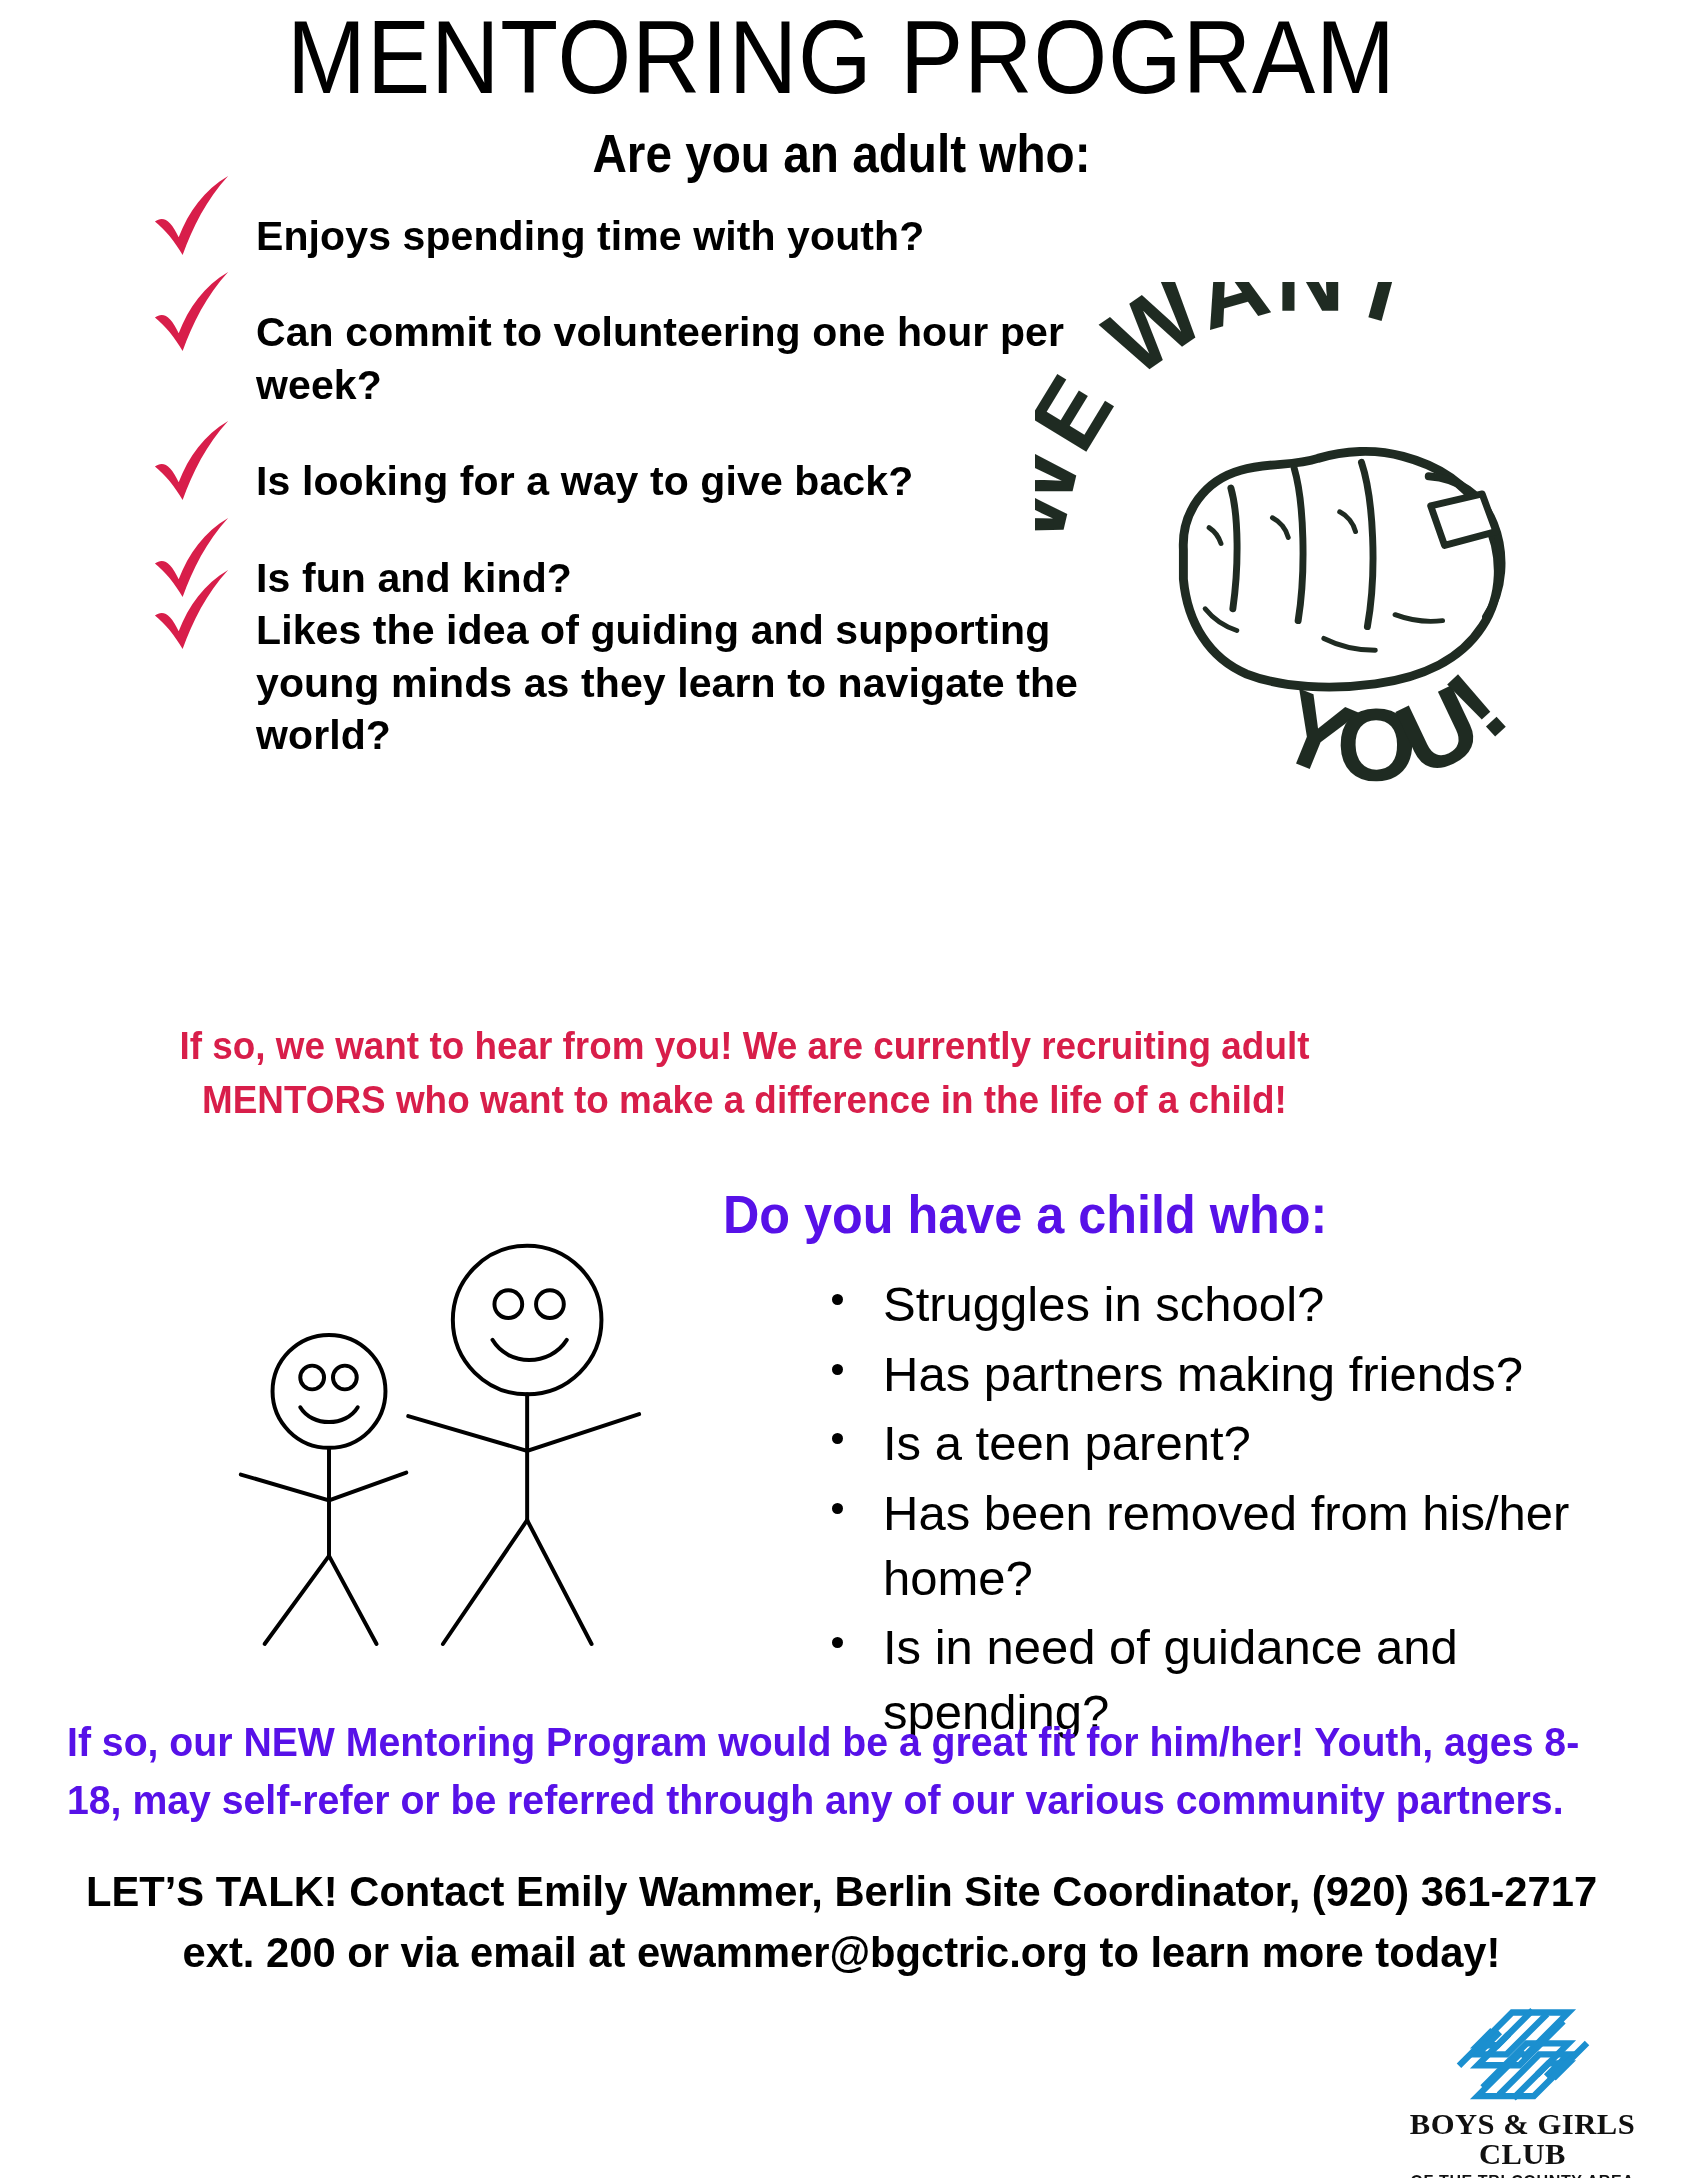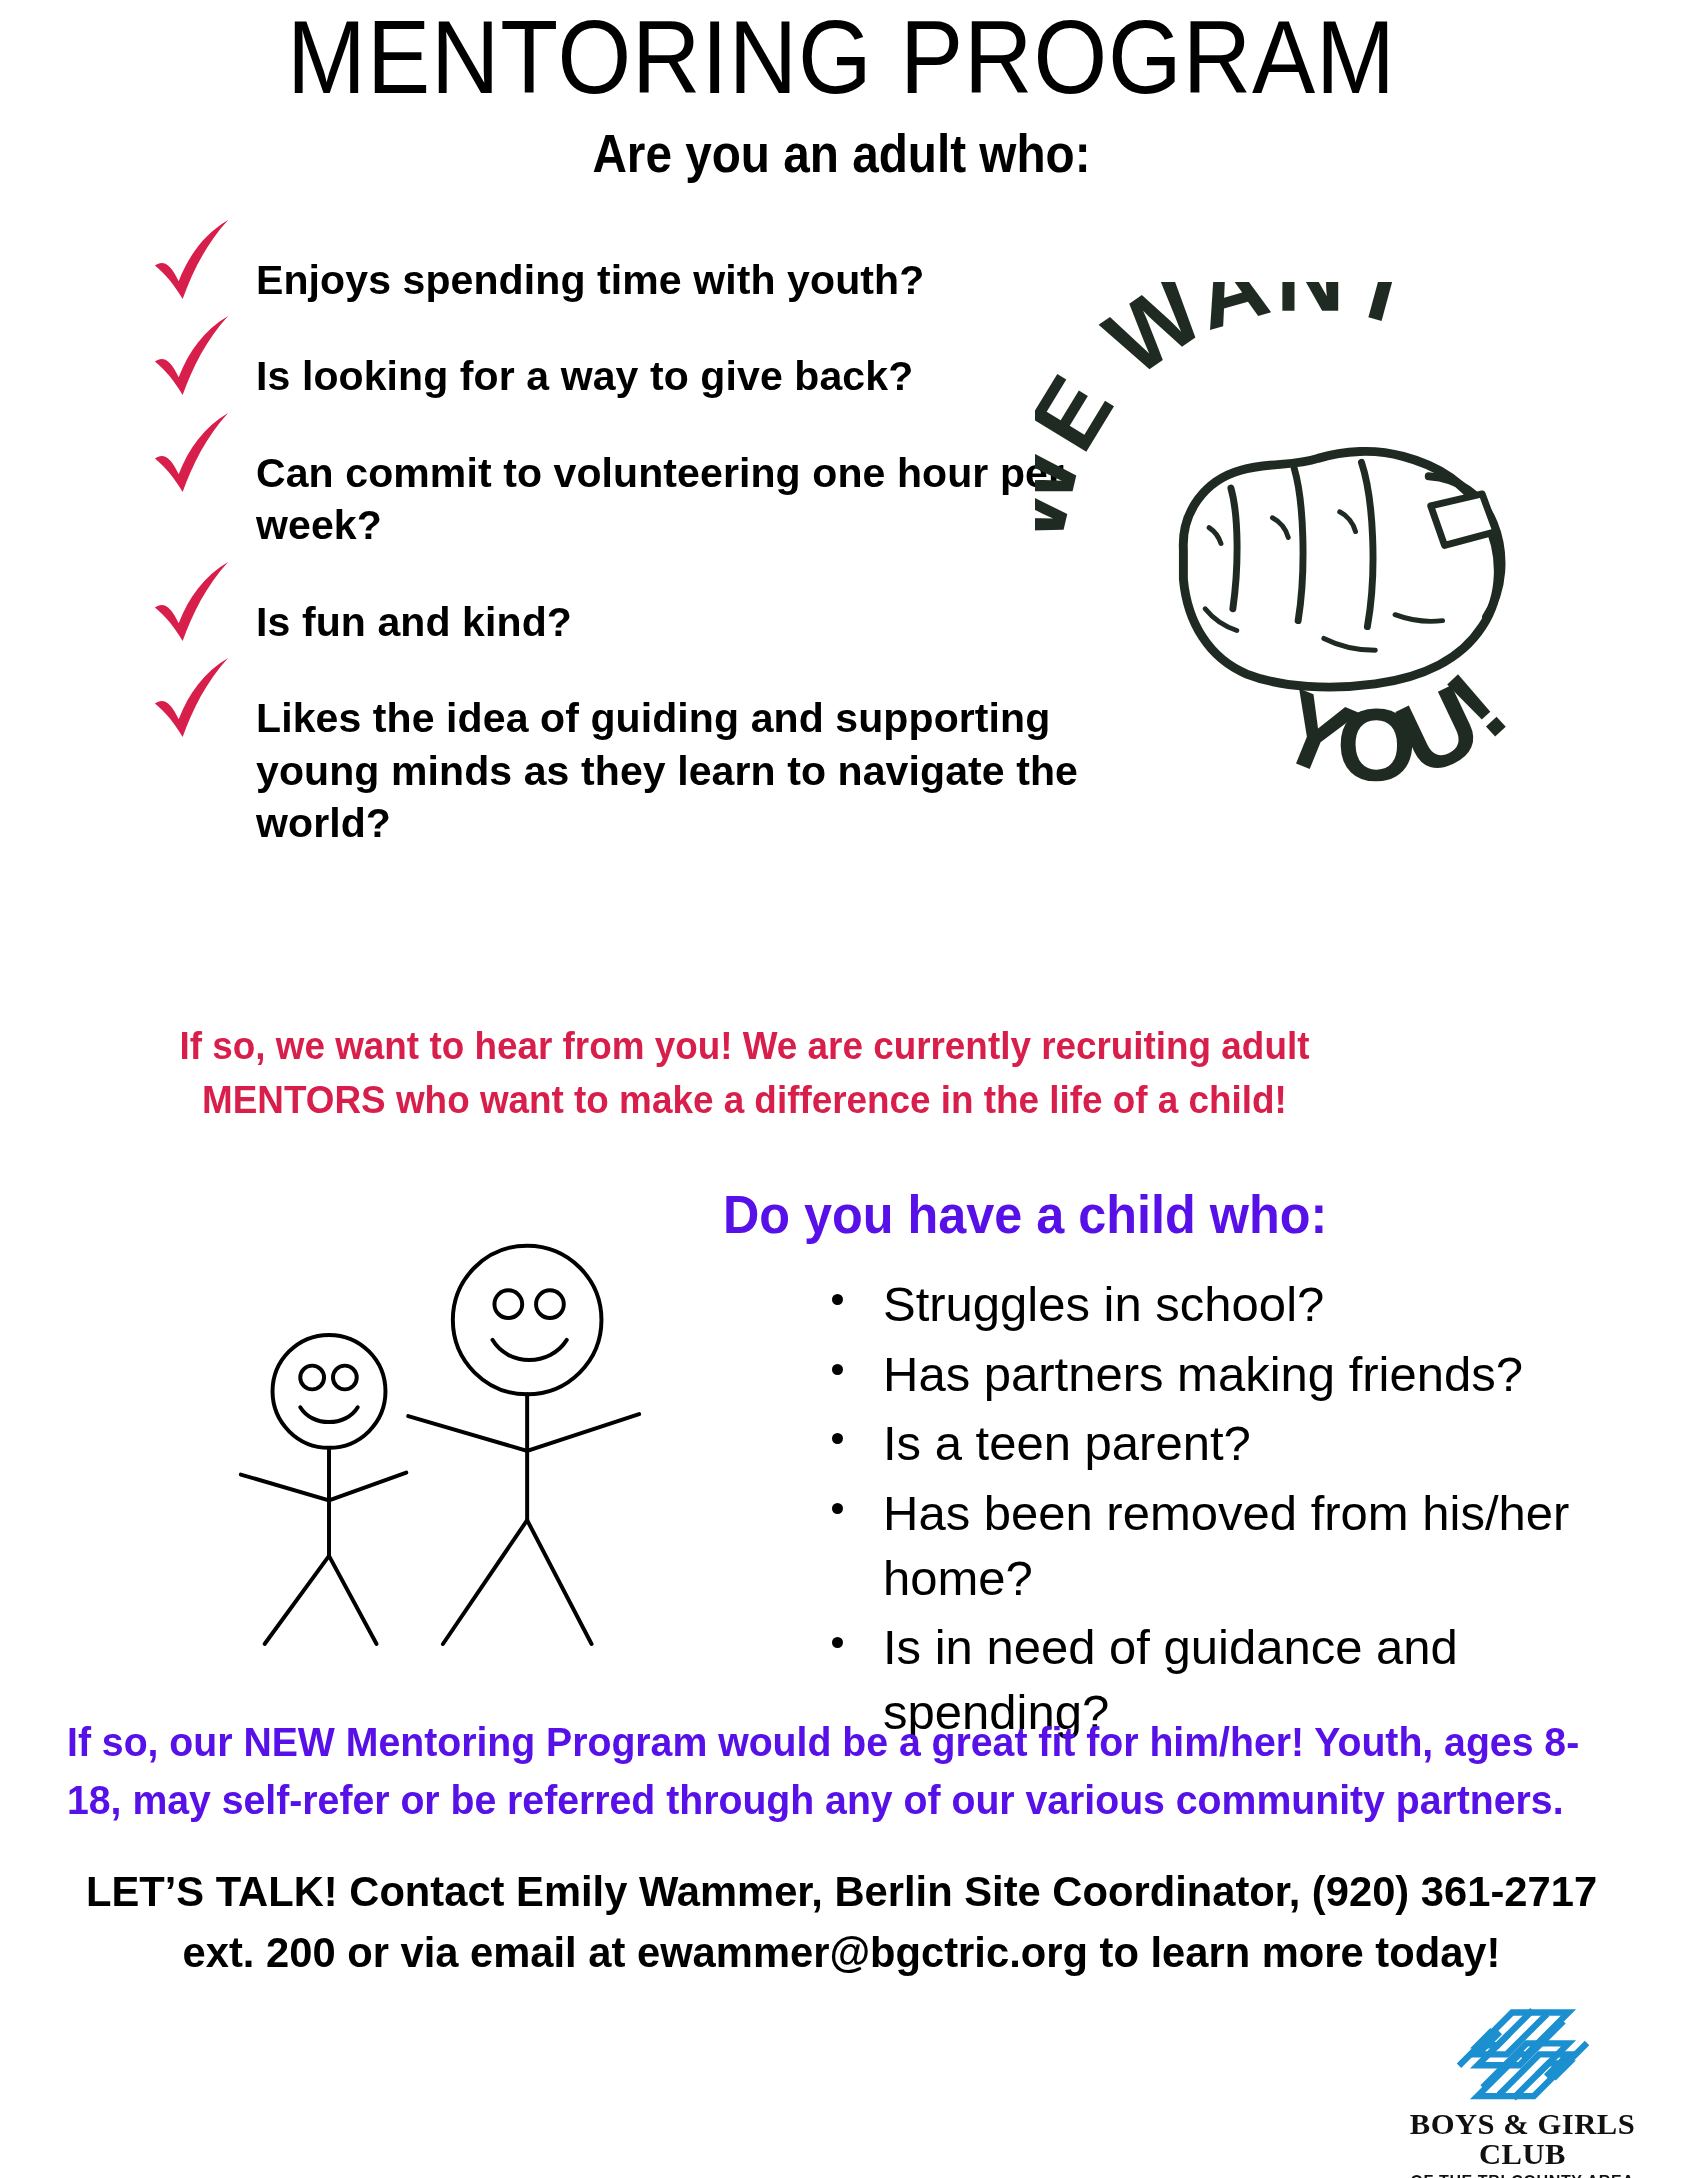--- a/index.html
+++ b/index.html
@@ -68,21 +68,20 @@
   }
   .check-text {
     display: block;
     margin-left: 107px;
     font-family: "Liberation Sans Narrow", "Liberation Sans", sans-serif;
     font-size: 41px;
     font-weight: bold;
     line-height: 1.28;
     letter-spacing: 0.1px;
     color: #000;
-    margin-top: 44px;
   }
 
   
   .check-row.r1 { margin-bottom: 44px; }
   .check-row.r2 { margin-bottom: 44px; }
   .check-row.r3 { margin-bottom: 44px; }
   .check-row.r4 { margin-bottom: 48px; }
   .check-row.r5 { margin-bottom: 0; }
 
   
@@ -238,36 +237,36 @@
 
   <div class="check-row r1">
     <span class="check-mark">
       <svg viewBox="0 0 92 92" width="91" height="91" aria-hidden="true">
         <path d="M6,50 C14,44 22,48 30,66 C40,40 56,18 80,4 C58,28 44,56 34,84 C26,70 16,58 6,50 Z" fill="#D81E4A"></path>
       </svg>
     </span>
     <span class="check-text">Enjoys spending time with youth?</span>
   </div>
 
+  <div class="check-row r3">
+    <span class="check-mark">
+      <svg viewBox="0 0 92 92" width="91" height="91" aria-hidden="true">
+        <path d="M6,50 C14,44 22,48 30,66 C40,40 56,18 80,4 C58,28 44,56 34,84 C26,70 16,58 6,50 Z" fill="#D81E4A"></path>
+      </svg>
+    </span>
+    <span class="check-text">Can commit to volunteering one hour per week?</span>
+  </div>
+
   <div class="check-row r2">
     <span class="check-mark">
       <svg viewBox="0 0 92 92" width="91" height="91" aria-hidden="true">
         <path d="M6,50 C14,44 22,48 30,66 C40,40 56,18 80,4 C58,28 44,56 34,84 C26,70 16,58 6,50 Z" fill="#D81E4A"></path>
       </svg>
     </span>
     <span class="check-text">Is looking for a way to give back?</span>
-  </div>
-
-  <div class="check-row r3">
-    <span class="check-mark">
-      <svg viewBox="0 0 92 92" width="91" height="91" aria-hidden="true">
-        <path d="M6,50 C14,44 22,48 30,66 C40,40 56,18 80,4 C58,28 44,56 34,84 C26,70 16,58 6,50 Z" fill="#D81E4A"></path>
-      </svg>
-    </span>
-    <span class="check-text">Can commit to volunteering one hour per week?</span>
   </div>
 
   <div class="check-row r5">
     <span class="check-mark">
       <svg viewBox="0 0 92 92" width="91" height="91" aria-hidden="true">
         <path d="M6,50 C14,44 22,48 30,66 C40,40 56,18 80,4 C58,28 44,56 34,84 C26,70 16,58 6,50 Z" fill="#D81E4A"></path>
       </svg>
     </span>
     <span class="check-text">Is fun and kind?</span>
   </div>

